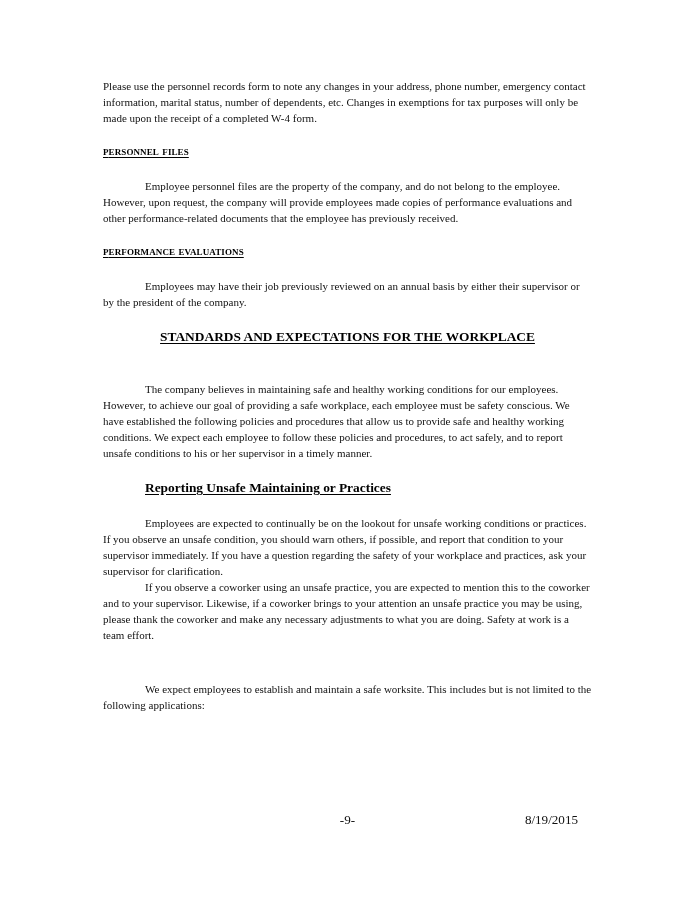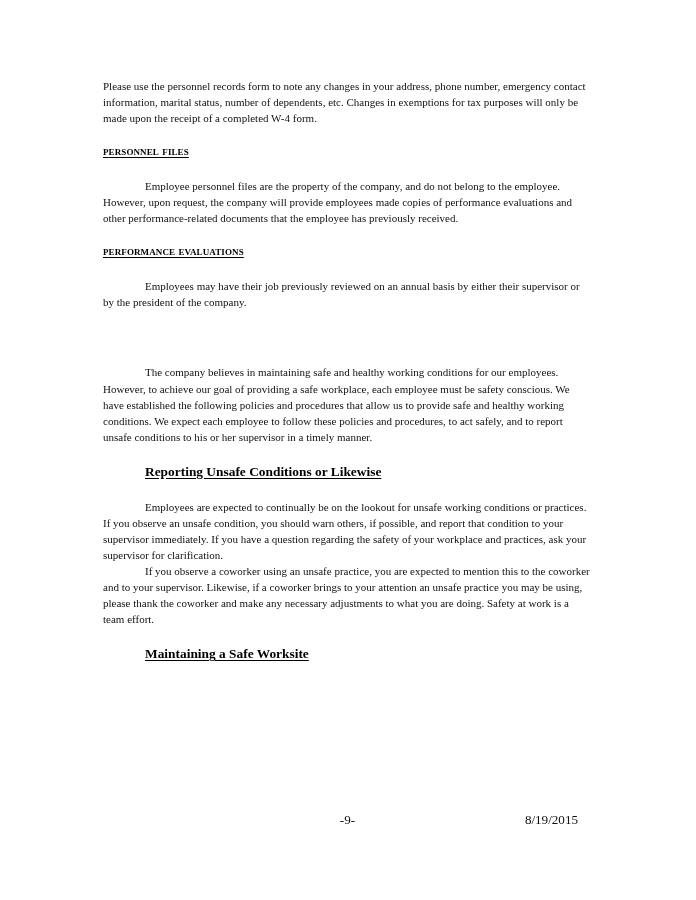--- a/index.html
+++ b/index.html
@@ -129,48 +129,49 @@
     <div class="sc-wrap">
       <span class="sc-heading">Performance Evaluations</span>
     </div>
 
     <div class="gap-md"></div>
 
     <p class="body-text indent">Employees may have their job previously reviewed on an annual basis by either their supervisor or by the president of the company.</p>
 
     <div class="gap-md"></div>
 
+    <p class="center-heading">
+      <span>STANDARDS AND EXPECTATIONS FOR THE WORKPLACE</span>
+    </p>
 
     <div class="gap-sm"></div>
 
 
     <div class="gap-md"></div>
 
     <p class="body-text indent">The company believes in maintaining safe and healthy working conditions for our employees. However, to achieve our goal of providing a safe workplace, each employee must be safety conscious. We have established the following policies and procedures that allow us to provide safe and healthy working conditions. We expect each employee to follow these policies and procedures, to act safely, and to report unsafe conditions to his or her supervisor in a timely manner.</p>
 
     <div class="gap-md"></div>
 
     <p class="sub-heading">
-      <span>Reporting Unsafe Conditions or Likewise</span>
+      <span>Reporting Unsafe Maintaining or Practices</span>
     </p>
 
     <div class="gap-md"></div>
 
     <p class="body-text indent">Employees are expected to continually be on the lookout for unsafe working conditions or practices. If you observe an unsafe condition, you should warn others, if possible, and report that condition to your supervisor immediately. If you have a question regarding the safety of your workplace and practices, ask your supervisor for clarification.</p>
 
     <p class="body-text indent">If you observe a coworker using an unsafe practice, you are expected to mention this to the coworker and to your supervisor. Likewise, if a coworker brings to your attention an unsafe practice you may be using, please thank the coworker and make any necessary adjustments to what you are doing. Safety at work is a team effort.</p>
 
     <div class="gap-md"></div>
 
-    <p class="sub-heading">
-      <span>Maintaining a Safe Worksite</span>
-    </p>
 
     <div class="gap-md"></div>
 
+    <p class="body-text indent">We expect employees to establish and maintain a safe worksite. This includes but is not limited to the following applications:</p>
 
   </div>
 
   <div class="footer">
     <span class="page-num">-9-</span>
     <span class="doc-date">8/19/2015</span>
   </div>
 
 </div>
 

